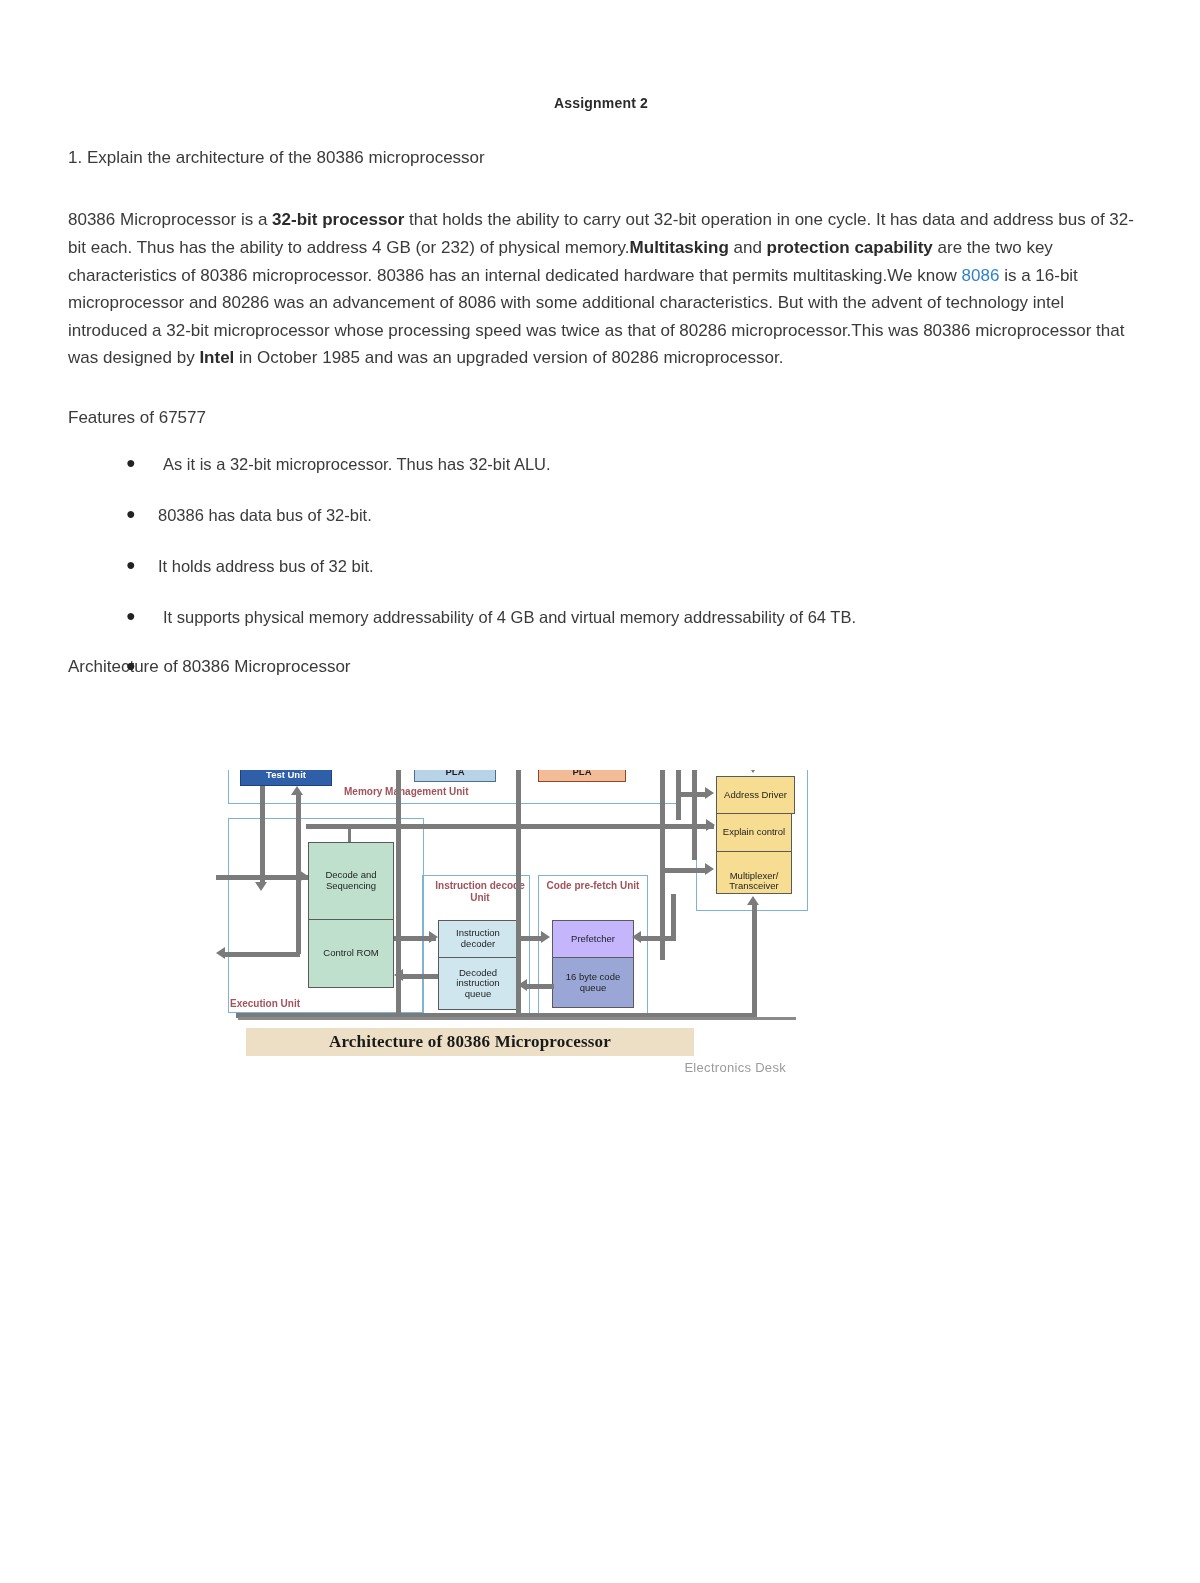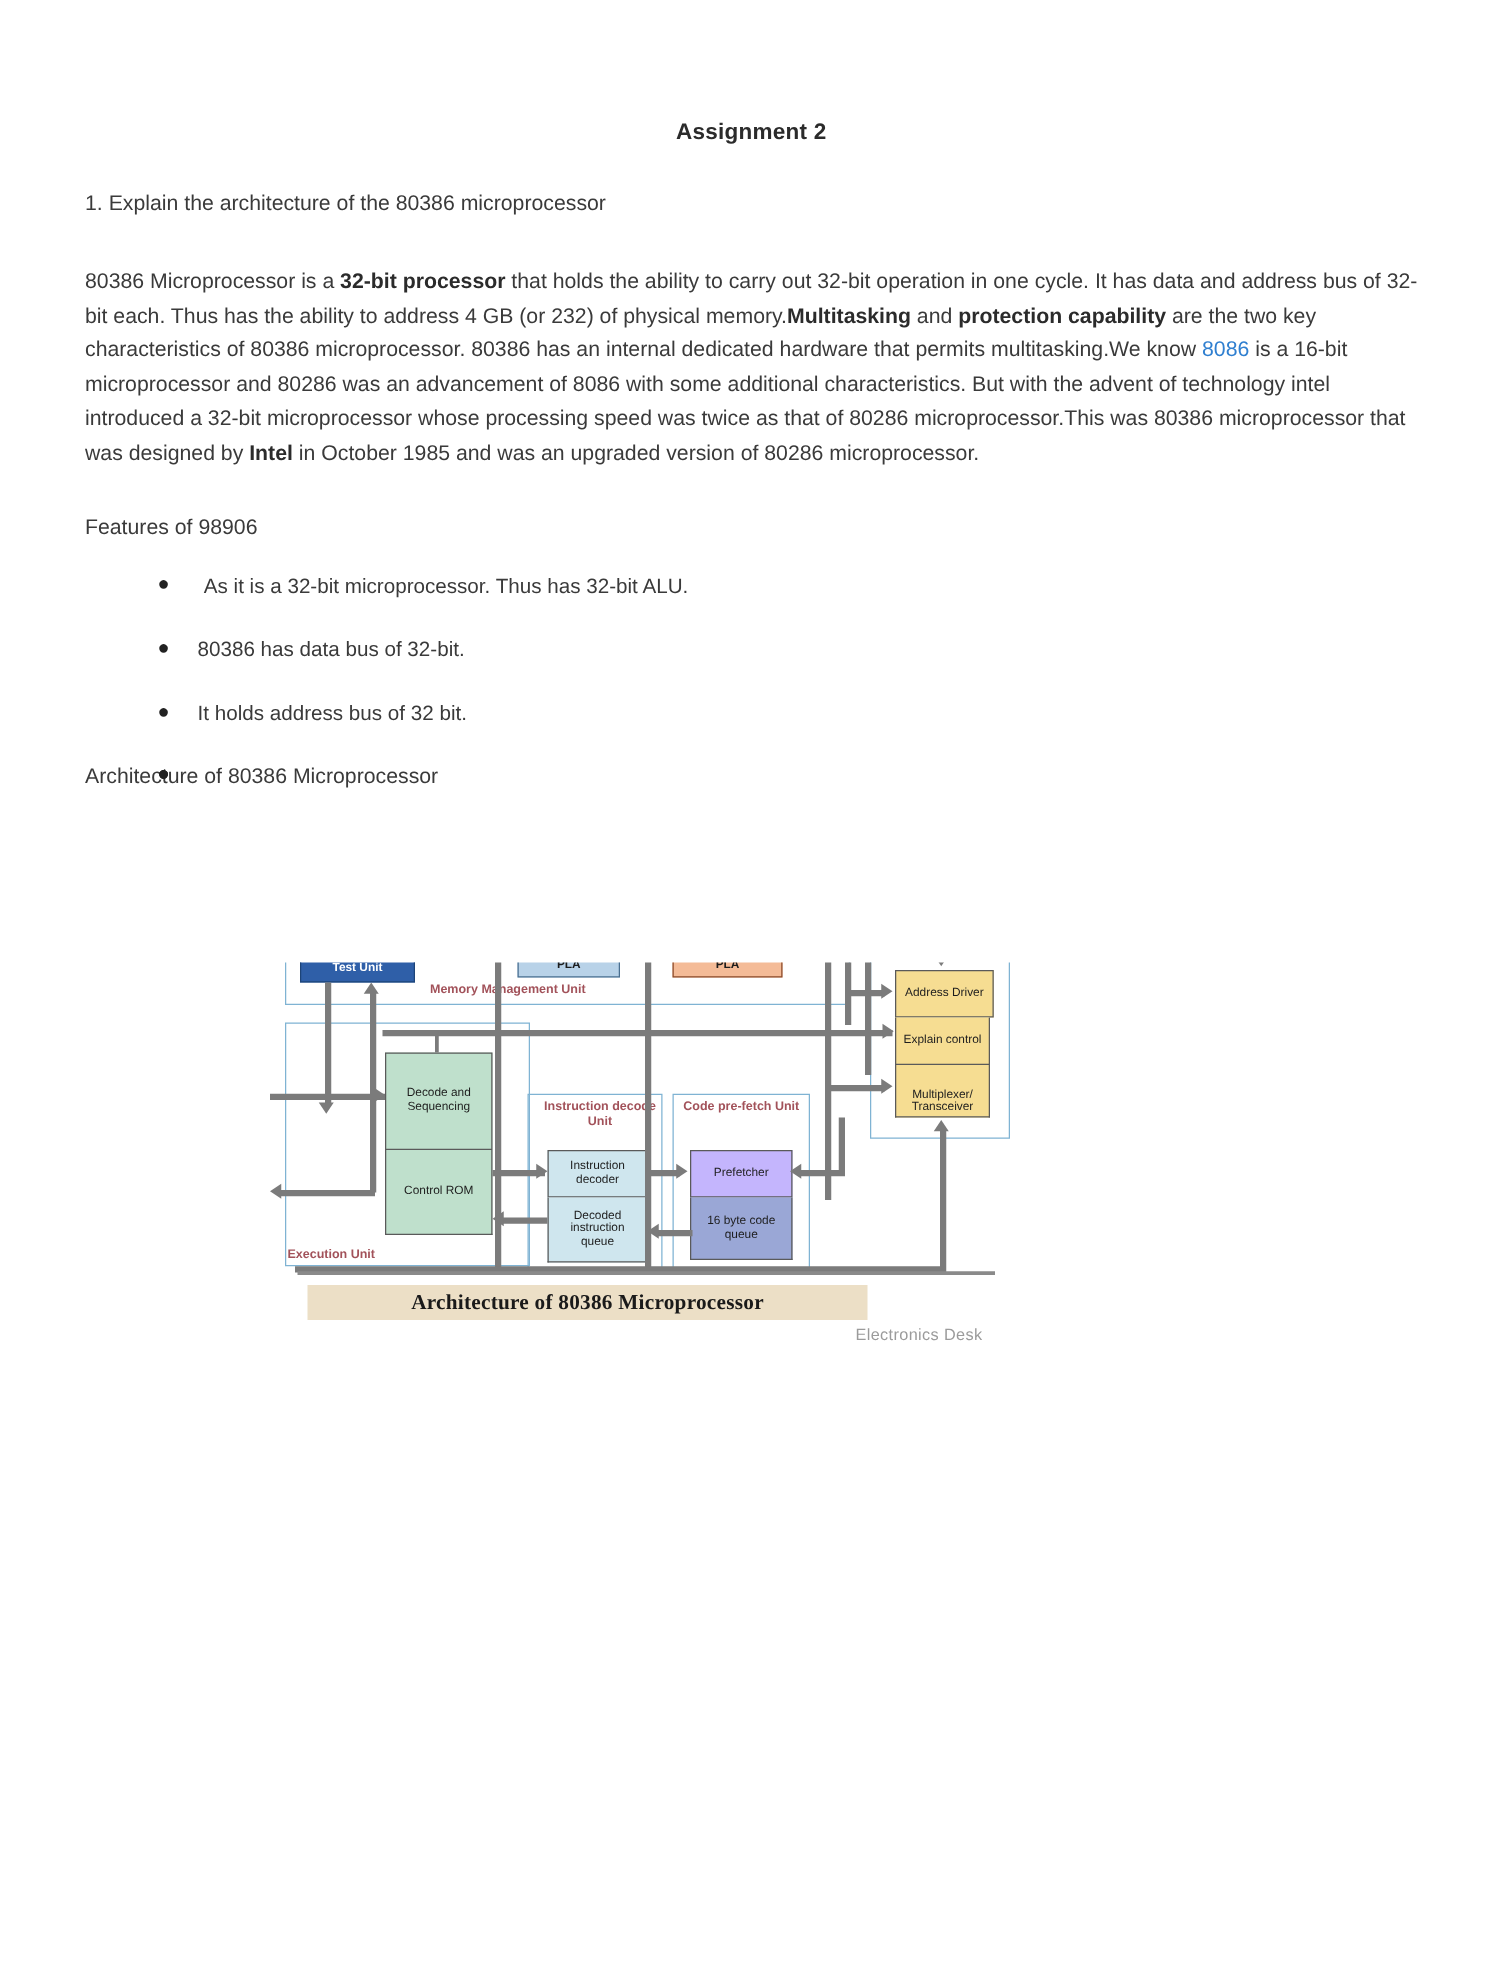--- a/index.html
+++ b/index.html
@@ -23,21 +23,21 @@
     box-sizing: border-box;
   }
   .content {
     position: absolute;
     left: 68px;
     top: 95px;
     width: 1066px;
   }
   .doc-title {
     text-align: center;
-    font-size: 18px;
+    font-size: 14px;
     font-weight: bold;
     color: #2b2b2b;
     letter-spacing: 0.2px;
     margin: 0 0 34px 0;
     line-height: 1.2;
   }
   .q-line {
     font-size: 17px;
     color: #3a3a3a;
     line-height: 1.45;
@@ -178,27 +178,27 @@
 
 <div class="page">
   <div class="content">
 
     <div class="doc-title">Assignment 2</div>
 
     <div class="q-line">1. Explain the architecture of the 80386 microprocessor</div>
 
     <div class="para"><span>80386 Microprocessor is a </span><b>32-bit processor</b><span> that holds the ability to carry out 32-bit operation in one cycle. It has data and address bus of 32-bit each. Thus has the ability to address 4 GB (or 232) of physical memory.</span><b>Multitasking</b><span> and </span><b>protection capability</b><span> are the two key characteristics of 80386 microprocessor. 80386 has an internal dedicated hardware that permits multitasking.We know </span><span class="link">8086</span><span> is a 16-bit microprocessor and 80286 was an advancement of 8086 with some additional characteristics. But with the advent of technology intel introduced a 32-bit microprocessor whose processing speed was twice as that of 80286 microprocessor.This was 80386 microprocessor that was designed by </span><b>Intel</b><span> in October 1985 and was an upgraded version of 80286 microprocessor.</span></div>
 
-    <div class="features-head">Features of 98906</div>
+    <div class="features-head">Features of 67577</div>
 
     <ul class="features">
       <li><span class="bull">●</span><span>As it is a 32-bit microprocessor. Thus has 32-bit ALU.</span></li>
       <li class="tight"><span class="bull">●</span><span>80386 has data bus of 32-bit.</span></li>
       <li class="tight"><span class="bull">●</span><span>It holds address bus of 32 bit.</span></li>
-      <li><span class="bull">●</span></li>
+      <li><span class="bull">●</span><span>It supports physical memory addressability of 4 GB and virtual memory addressability of 64 TB.</span></li>
       <li class="tight"><span class="bull">●</span></li>
       <li><span class="bull">●</span></li>
     </ul>
 
     <div class="arch-head">Architecture of 80386 Microprocessor</div>
   </div>
 
   <div class="figure">
 
     <div class="diagram">

